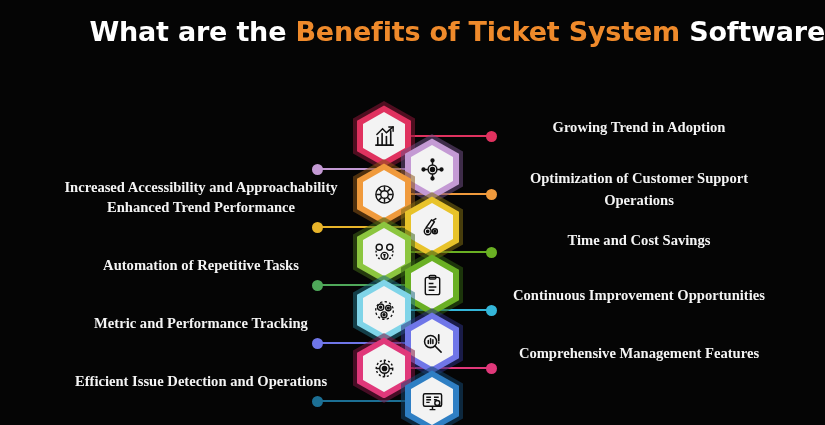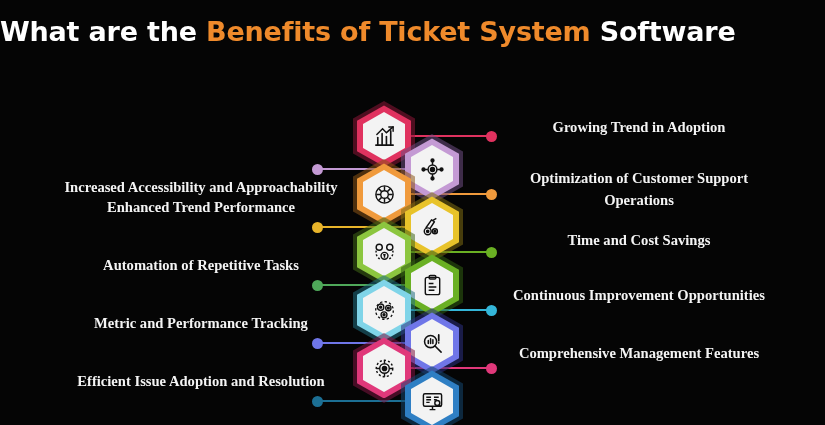--- a/index.html
+++ b/index.html
@@ -8,21 +8,21 @@
     width:825px; height:425px;
     font-family:"Liberation Sans", sans-serif;
     overflow:hidden;
     position:relative;
   }
   #canvas { position:relative; width:825px; height:425px; background:#050505; }
 
   
   .title-wrap {
     position:absolute; top:14px; left:0; width:825px;
-    text-align:left;
+    text-align:right;
     font-family:"DejaVu Sans", sans-serif;
     font-weight:700;
     font-size:27px;
     line-height:35px;
     letter-spacing:-0.2px;
     color:#ffffff;
   }
   .title-accent { color:#ef8a2b; }
 
   
@@ -224,21 +224,21 @@
             <path d="M18.9 15.5 L20.8 17.4"></path>
           </svg>
         </div>
       </div>
     </div>
   <div id="labels">
       <div class="label left" style="top: 138px; margin-top: 38px;">Increased Accessibility and Approachability</div>
       <div class="label left" style="top: 196px;">Enhanced Trend Performance</div>
       <div class="label left" style="top: 254px;">Automation of Repetitive Tasks</div>
       <div class="label left" style="top: 312px;">Metric and Performance Tracking</div>
-      <div class="label left" style="top: 370px;">Efficient Issue Adoption and Resolution</div>
+      <div class="label left" style="top: 370px;">Efficient Issue Detection and Operations</div>
       <div class="label right" style="top: 116px;">Growing Trend in Adoption</div>
       <div class="label right" style="top: 167px;">Optimization of Customer Support Operations</div>
       <div class="label right" style="top: 229px;">Time and Cost Savings</div>
       <div class="label right" style="top: 284px;">Continuous Improvement Opportunities</div>
       <div class="label right" style="top: 342px;">Comprehensive Management Features</div>
     </div>
 
 </div>
 
 </body></html>

